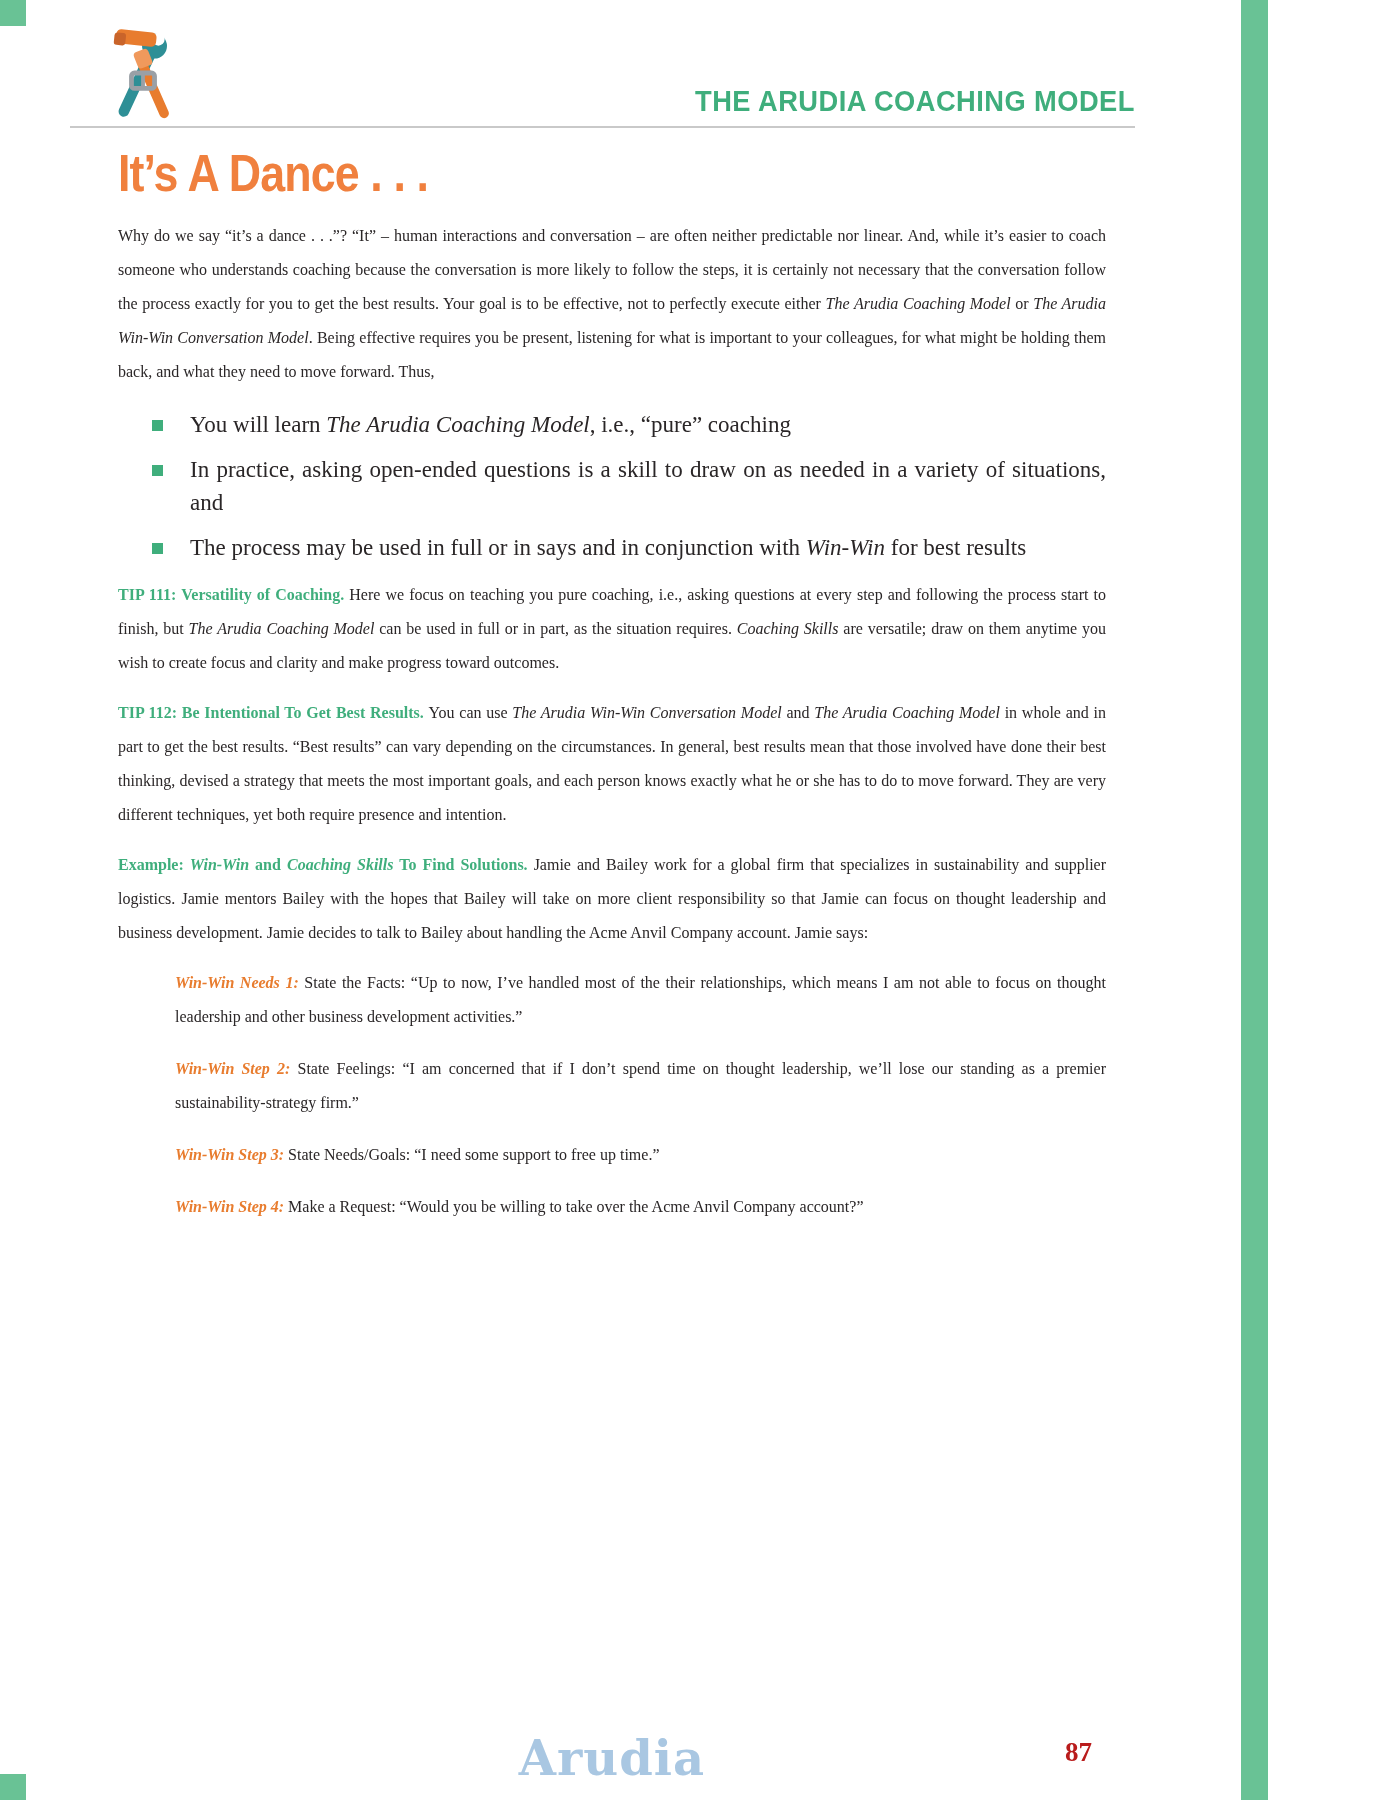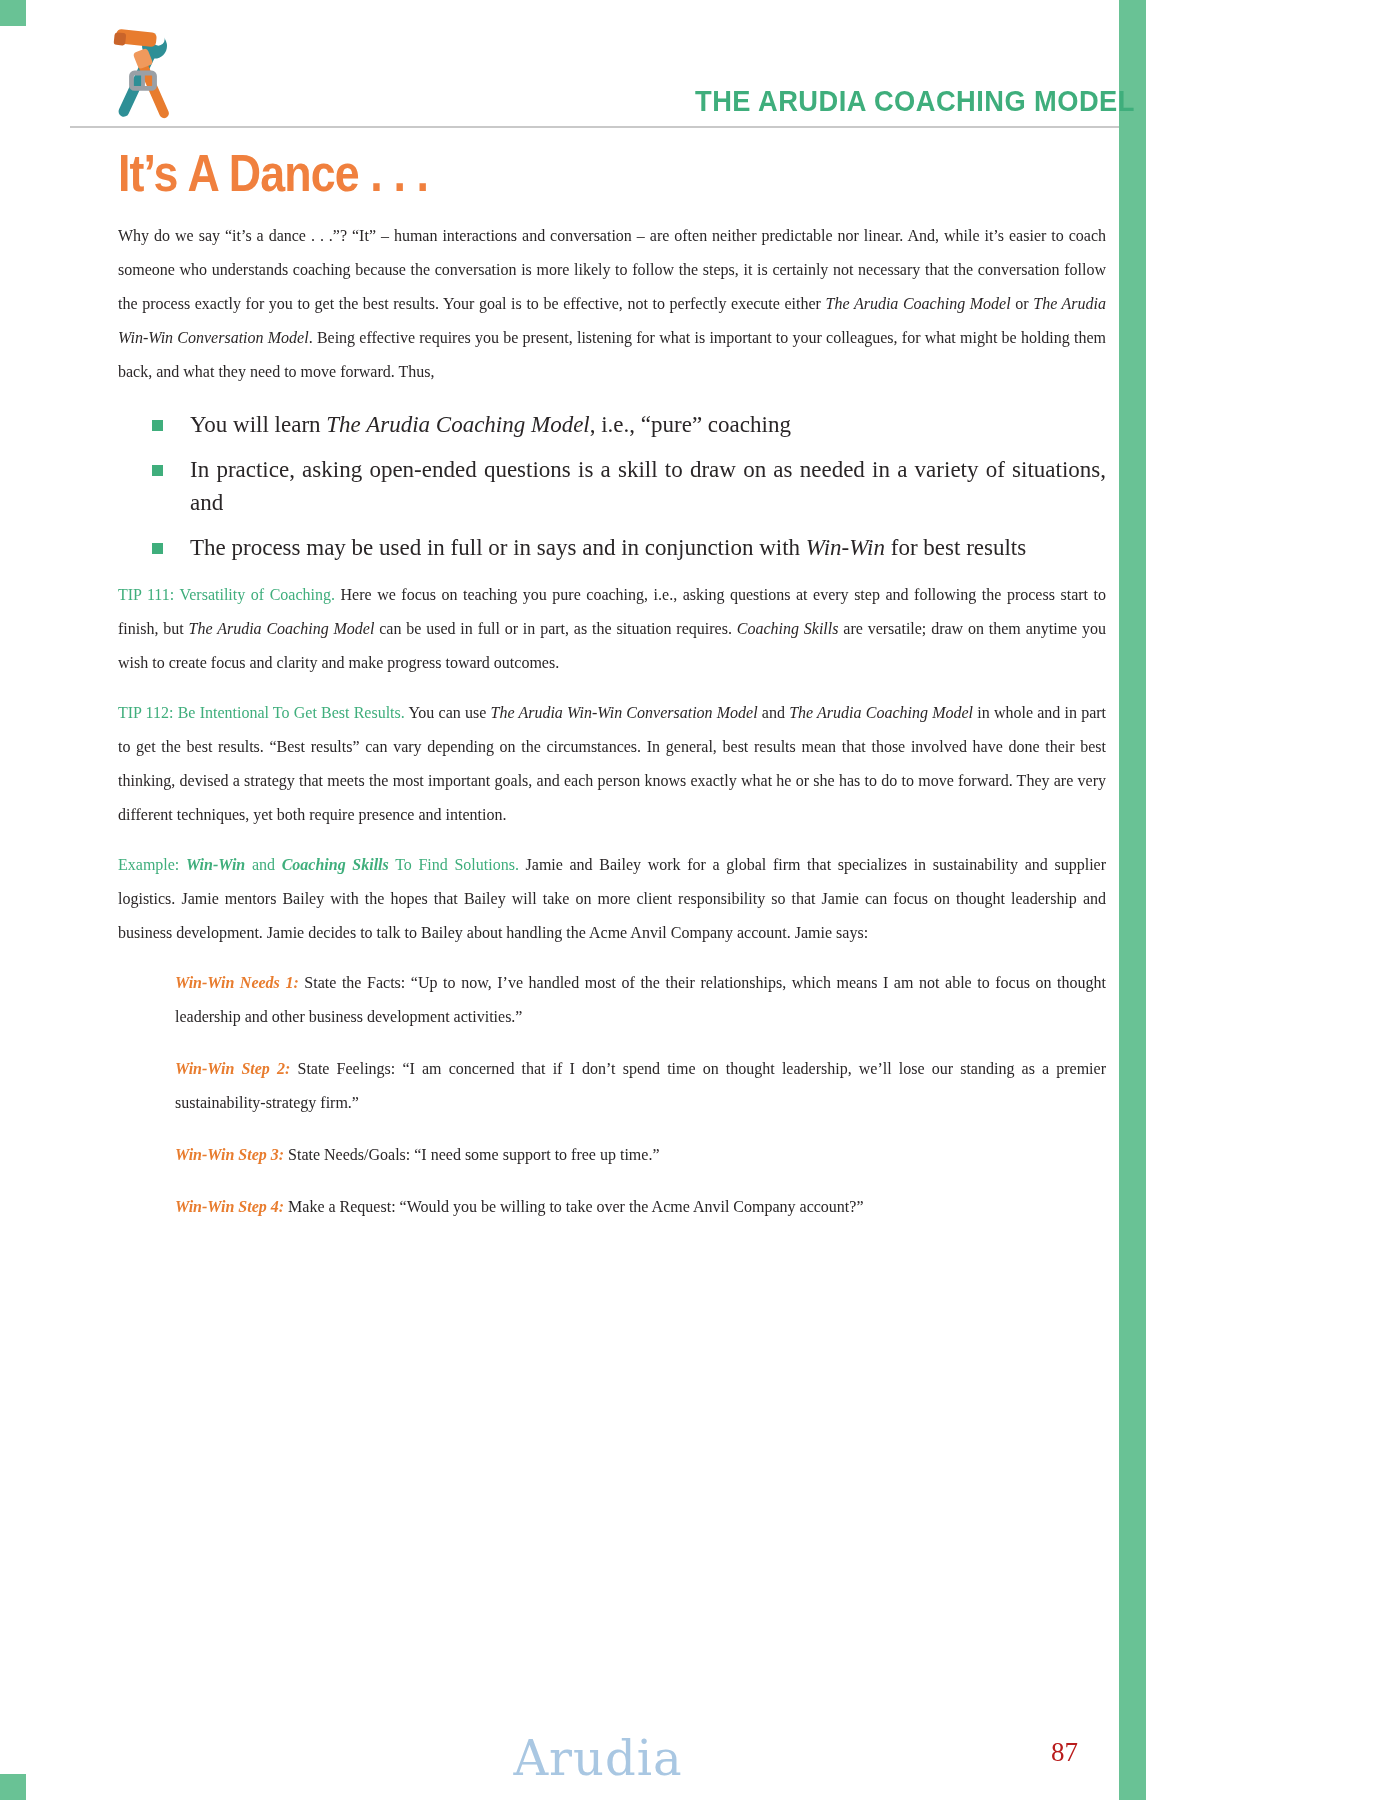--- a/index.html
+++ b/index.html
@@ -8,21 +8,21 @@
     --orange:#f0803e;
     --orange2:#e87c2e;
     --body:#2a2627;
     --watermark:#a9c7e2;
     --rule:#c9c9c9;
   }
   *{box-sizing:border-box;margin:0;padding:0;}
   html,body{background:#ffffff;}
   .page{
     position:relative;
-    width:1146px;height:1800px;
+    width:1268px;height:1800px;
     background:#fff;overflow:hidden;
     font-family:"Liberation Serif", serif;
     color:var(--body);
   }
   
   .right-bar{position:absolute;top:0;right:0;width:27px;height:1800px;background:var(--bar-green);}
   .corner{position:absolute;width:26px;height:26px;background:var(--bar-green);}
   .corner.tl{top:0;left:0;}
   .corner.bl{bottom:0;left:0;}
 
@@ -50,36 +50,36 @@
   .body{
     font-size:16px;line-height:34px;
     text-align:justify;
   }
   p.body{margin:0 0 16px 0;}
   .tip-para{margin-top:26px;}
   .example-para{margin-top:28px;}
 
   
   .run-i{font-style:italic;}
-  .run-tip{color:var(--green);font-weight:400;}
+  .run-tip{color:var(--green);font-weight:700;}
   .run-tipi{color:var(--green);font-weight:700;font-style:italic;}
   .run-step{color:var(--orange2);font-weight:700;font-style:italic;}
 
   
   .bullets{list-style:none;margin:20px 0 10px 34px;}
   .bullets li{display:flex;gap:27px;margin:0 0 13px 0;}
   .bullets .sq{flex:none;width:11px;height:11px;background:var(--green);margin-top:11px;}
   .bullets .btext{flex:1;font-size:23px;line-height:32.5px;text-align:justify;}
 
   
   .steps{margin-left:57px;width:931px;}
   .steps p.body{margin:0 0 18px 0;}
 
   
-  .footer{position:absolute;left:104px;bottom:14px;width:988px;height:72px;}
+  .footer{position:absolute;left:118px;bottom:14px;width:988px;height:72px;font-weight:bold;}
   .watermark{
     position:absolute;left:50%;transform:translateX(-50%);bottom:0;
     font-family:"DejaVu Serif", serif;
     font-size:48px;color:var(--watermark);letter-spacing:1px;
   }
   .page-number{position:absolute;right:14px;bottom:18px;font-size:27px;color:#b91c1c;}
 </style>
 </head>
 <body>
 

